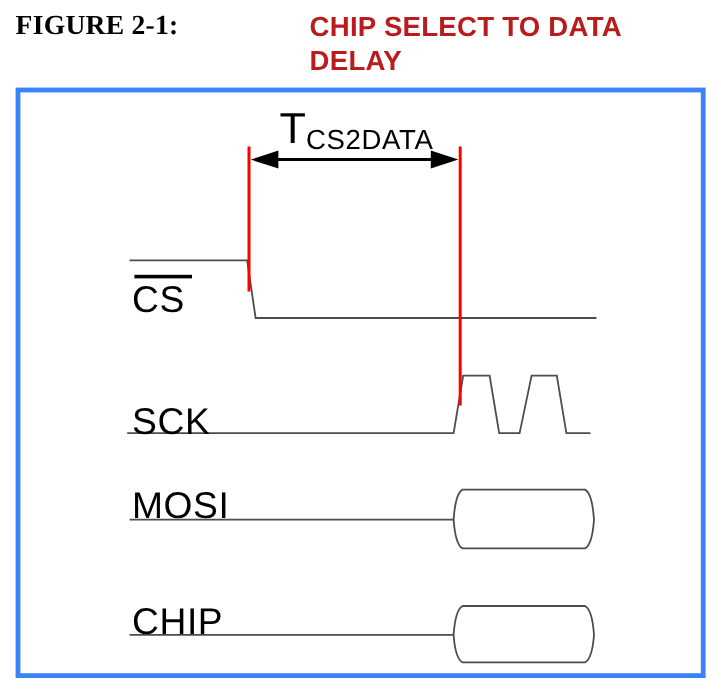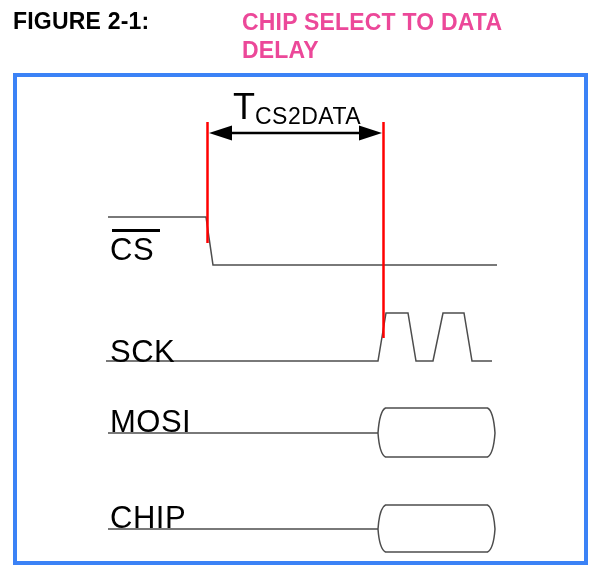--- a/index.html
+++ b/index.html
@@ -14,29 +14,30 @@
   }
   .figure-label {
     position: absolute;
     left: 13px;
     top: 8px;
     font-size: 23px;
     font-weight: bold;
     color: #000;
     letter-spacing: 0.2px;
     white-space: nowrap;
+    font-family: Liberation Serif, serif;
   }
   .figure-title {
     position: absolute;
-    left: 242px;
+    left: 258px;
     top: 8px;
     width: 312px;
     font-size: 23px;
     font-weight: bold;
-    color: #ec4899;
+    color: #b91c1c;
     line-height: 28px;
     letter-spacing: 0.2px;
   }
   .diagram-box {
     position: absolute;
     left: 13px;
     top: 73px;
     width: 575px;
     height: 492px;
     border: 4px solid #3b82f6;

